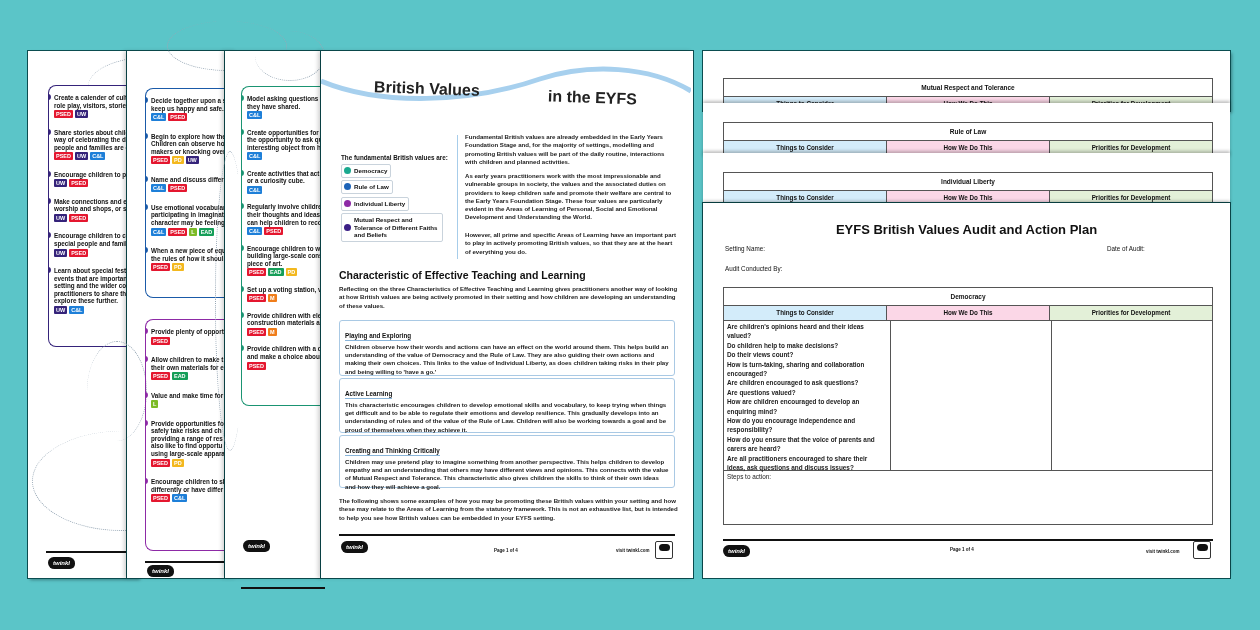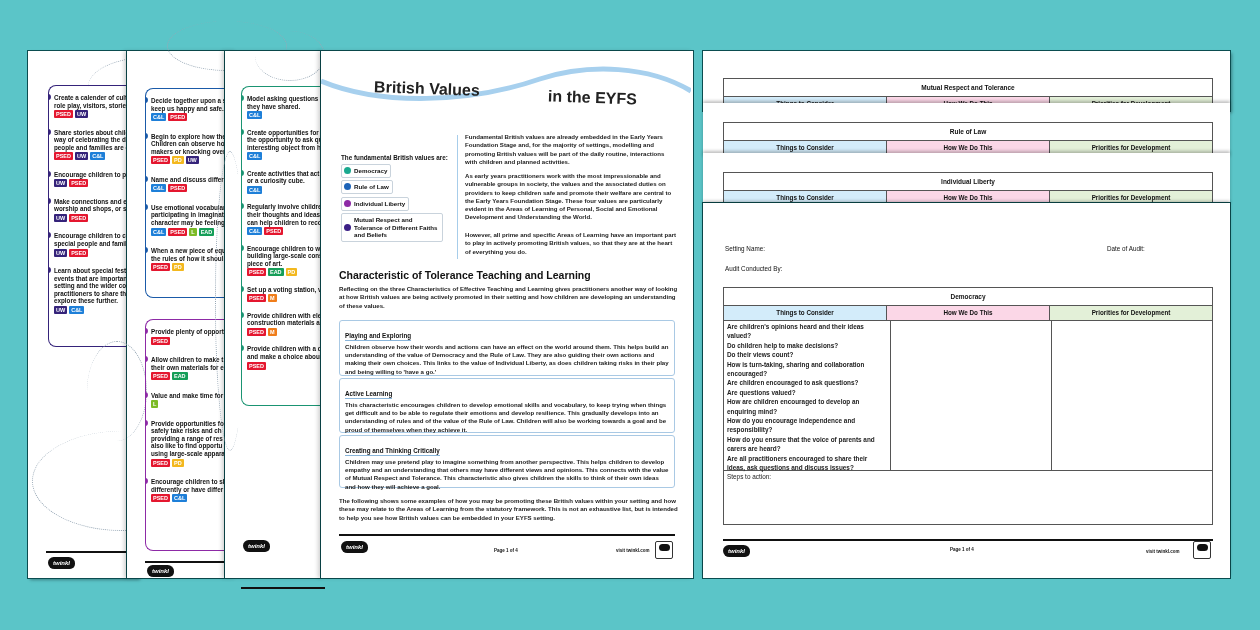--- a/index.html
+++ b/index.html
@@ -304,21 +304,21 @@
   <div class="val-pill" style="top:113px"><span class="vdot" style="background:#1aa98f"></span><span>Democracy</span></div>
   <div class="val-pill" style="top:129px"><span class="vdot" style="background:#1c63b8"></span><span>Rule of Law</span></div>
   <div class="val-pill" style="top:146px"><span class="vdot" style="background:#8d2aa6"></span><span>Individual Liberty</span></div>
   <div class="val-pill" style="top:162px;width:102px;white-space:normal"><span class="vdot" style="background:#3b1f86"></span><span>Mutual Respect and Tolerance of Different Faiths and Beliefs</span></div>
 
   <div style="position:absolute;left:136px;top:84px;width:1px;height:124px;background:#a7cdea"></div>
   <div class="para" style="left:144px;top:82px;width:212px">Fundamental British values are already embedded in the Early Years Foundation Stage and, for the majority of settings, modelling and promoting British values will be part of the daily routine, interactions with children and planned activities.</div>
   <div class="para" style="left:144px;top:121px;width:212px">As early years practitioners work with the most impressionable and vulnerable groups in society, the values and the associated duties on providers to keep children safe and promote their welfare are central to the Early Years Foundation Stage. These four values are particularly evident in the Areas of Learning of Personal, Social and Emotional Development and Understanding the World.</div>
   <div class="para" style="left:144px;top:180px;width:212px">However, all prime and specific Areas of Learning have an important part to play in actively promoting British values, so that they are at the heart of everything you do.</div>
 
-  <div class="sec-h" style="left:18px;top:218px">Characteristic of Tolerance Teaching and Learning</div>
+  <div class="sec-h" style="left:18px;top:218px">Characteristic of Effective Teaching and Learning</div>
   <div class="para" style="left:18px;top:234px;width:340px">Reflecting on the three Characteristics of Effective Teaching and Learning gives practitioners another way of looking at how British values are being actively promoted in their setting and how children are developing an understanding of these values.</div>
 
   <div class="box" style="top:269px;height:56px">
     <h4>Playing and Exploring</h4>
     <p>Children observe how their words and actions can have an effect on the world around them. This helps build an understanding of the value of Democracy and the Rule of Law. They are also guiding their own actions and making their own choices. This links to the value of Individual Liberty, as does children taking risks in their play and being willing to 'have a go.'</p>
   </div>
   <div class="box" style="top:327px;height:55px">
     <h4>Active Learning</h4>
     <p>This characteristic encourages children to develop emotional skills and vocabulary, to keep trying when things get difficult and to be able to regulate their emotions and develop resilience. This gradually develops into an understanding of rules and of the value of the Rule of Law. Children will also be working towards a goal and be proud of themselves when they achieve it.</p>
   </div>
@@ -361,20 +361,21 @@
     <div class="th">Individual Liberty</div>
     <div class="cols">
       <div class="c1">Things to Consider</div>
       <div class="c2">How We Do This</div>
       <div class="c3">Priorities for Development</div>
     </div>
   </div>
 </div>
 
 <div class="page" style="left:703px;top:203px;width:527px;height:375px;box-shadow:0 -2px 3px rgba(0,0,0,.25),0 0 0 1px #0b4d50">
+  <div style="position:absolute;left:0;width:100%;text-align:center;top:19px;font-size:13px;font-weight:bold">EYFS British Values Audit and Action Plan</div>
   <div class="lbl" style="left:22px;top:42px;font-weight:normal">Setting Name:</div>
   <div class="lbl" style="left:404px;top:42px;font-weight:normal">Date of Audit:</div>
   <div class="lbl" style="left:22px;top:62px;font-weight:normal">Audit Conducted By:</div>
 
   <div class="tbl" style="top:84px;height:238px">
     <div class="th">Democracy</div>
     <div class="cols" style="border-bottom:1px solid #555">
       <div class="c1">Things to Consider</div>
       <div class="c2">How We Do This</div>
       <div class="c3">Priorities for Development</div>

